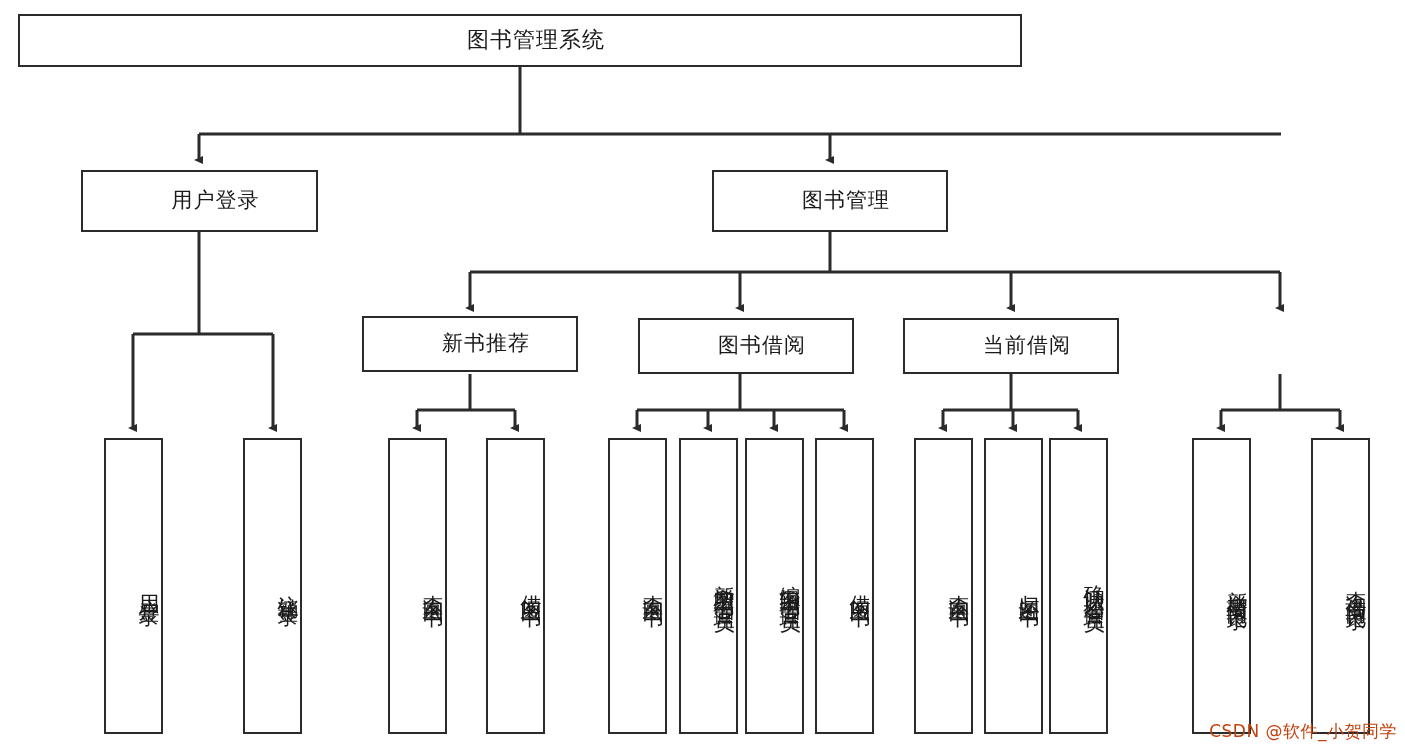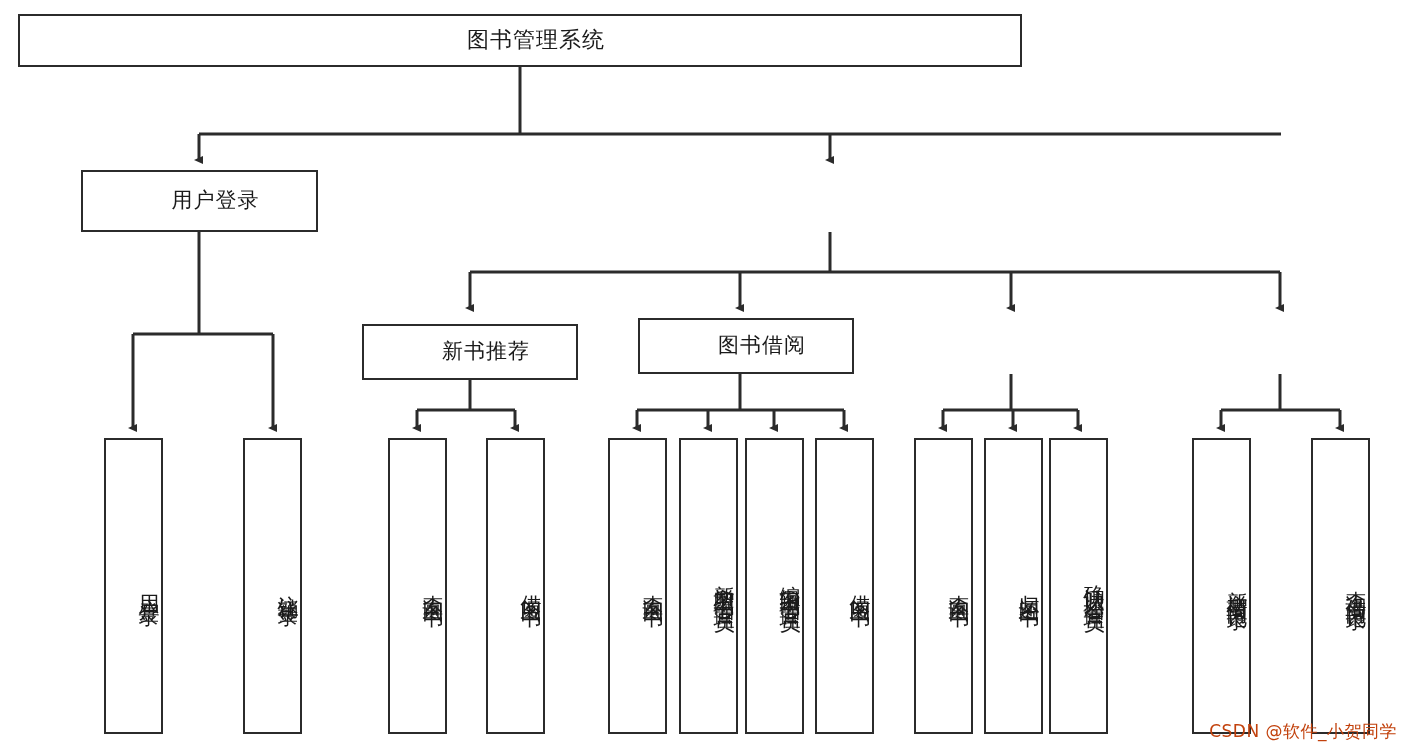--- a/index.html
+++ b/index.html
@@ -114,26 +114,32 @@
     </g>
   </svg>
 
   <div class="node h root" style="left:18px;top:14px;width:1004px;height:53px;">
     <span>图书管理系统</span>
   </div>
 
   <div class="node h" style="left:81px;top:170px;width:237px;height:62px;">
     <span>用户登录</span>
   </div>
+  <div class="node h" style="left:712px;top:170px;width:236px;height:62px;">
+    <span>图书管理</span>
+  </div>
 
-  <div class="node h" style="left:362px;top:324px;width:216px;height:56px;align-items:center;">
+  <div class="node h" style="left:362px;top:316px;width:216px;height:56px;align-items:center;">
     <span>新书推荐</span>
   </div>
   <div class="node h" style="left:632px;top:318px;width:216px;height:56px;margin-left:6px;">
     <span>图书借阅</span>
+  </div>
+  <div class="node h" style="left:903px;top:318px;width:216px;height:56px;">
+    <span>当前借阅</span>
   </div>
 
   <div class="node v" style="left:104px;top:438px;width:59px;height:296px;">
     <span>用户登录</span>
   </div>
   <div class="node v" style="left:243px;top:438px;width:59px;height:296px;">
     <span>注销登录</span>
   </div>
   <div class="node v" style="left:388px;top:438px;width:59px;height:296px;">
     <span>查询图书</span>

